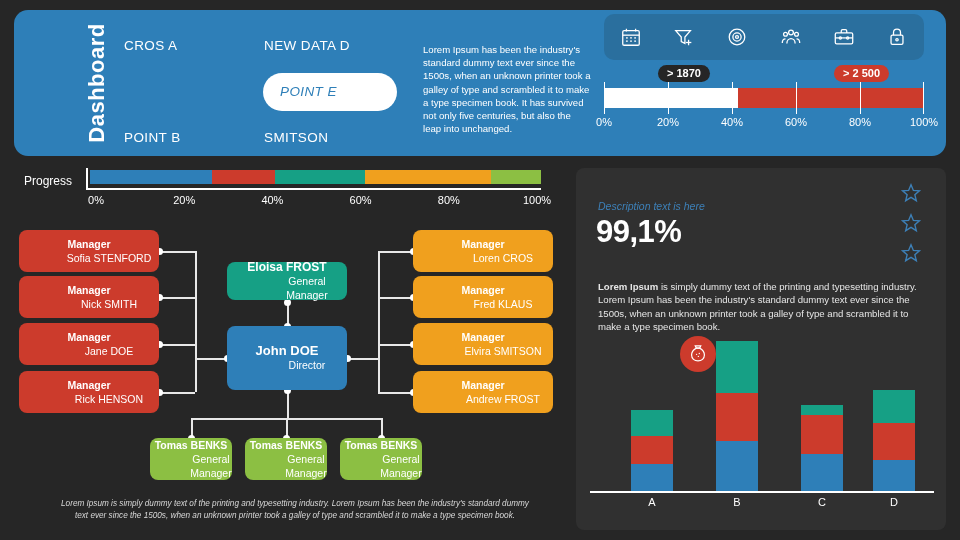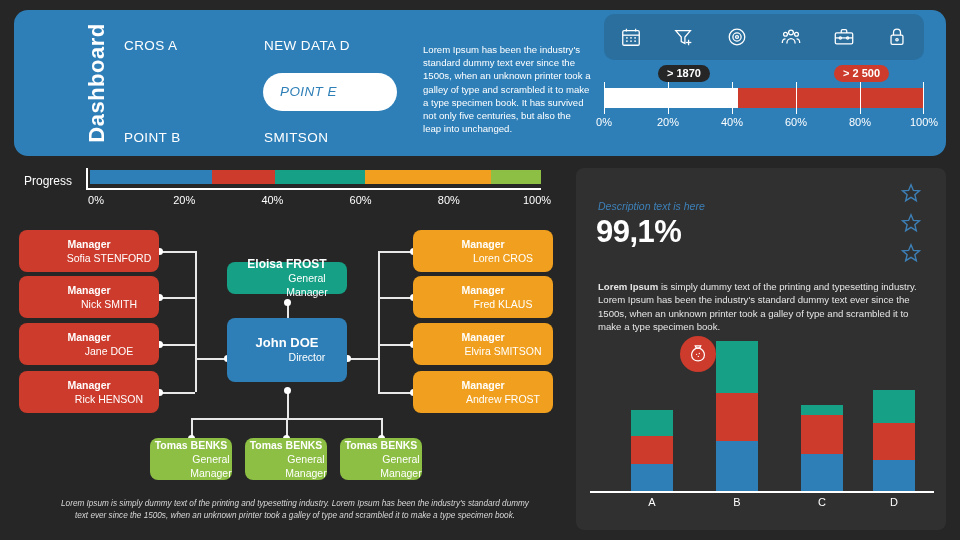--- a/index.html
+++ b/index.html
@@ -90,21 +90,21 @@
   .node {
     position: absolute; border-radius: 8px; color: #ffffff;
     display: flex; flex-direction: column; align-items: center; justify-content: center;
     text-align: center;
   }
   .node .t1 { font-size: 10.5px; font-weight: bold; line-height: 14px; }
   .node .t2 { font-size: 10.5px; line-height: 14px; margin-left: 40px; }
   .node-red   { background: #cc3b2c; width: 140px; height: 42px; }
   .node-orange{ background: #f0a01e; width: 140px; height: 42px; }
   .node-green { background: #8cbf43; width: 82px; height: 42px; }
-  .node-teal  { background: #16a085; width: 120px; height: 32px; }
+  .node-teal  { background: #16a085; width: 120px; height: 38px; }
   .node-blue  { background: #2e7fb8; width: 120px; height: 64px; }
   .node-teal .t1, .node-blue .t1 { font-size: 12px; }
   .node-teal .t2, .node-blue .t2 { font-size: 10.5px; }
   .node-blue .t1 { font-size: 13px; }
   .line { position: absolute; background: #e8e8e8; }
   .dot {
     position: absolute; width: 7px; height: 7px; border-radius: 50%;
     background: #ffffff;
   }
   .org-footer {
@@ -347,21 +347,21 @@
           <div class="t2">Elvira SMITSON</div>
         </div>
         <div class="node node-orange" style="left: 413px; top: 149px;">
           <div class="t1">Manager</div>
           <div class="t2">Andrew FROST</div>
         </div>
         <div class="node node-teal" style="left: 227px; top: 40px;">
           <div class="t1">Eloisa FROST</div>
           <div class="t2">General Manager</div>
         </div>
-        <div class="node node-blue" style="left: 227px; top: 96px; text-align: right;">
+        <div class="node node-blue" style="left: 227px; top: 104px; text-align: right;">
           <div class="t1">John DOE</div>
           <div class="t2">Director</div>
         </div>
         <div class="node node-green" style="left: 150px; top: 216px;">
           <div class="t1">Tomas BENKS</div>
           <div class="t2">General Manager</div>
         </div>
         <div class="node node-green" style="left: 245px; top: 216px;">
           <div class="t1">Tomas BENKS</div>
           <div class="t2">General Manager</div>

